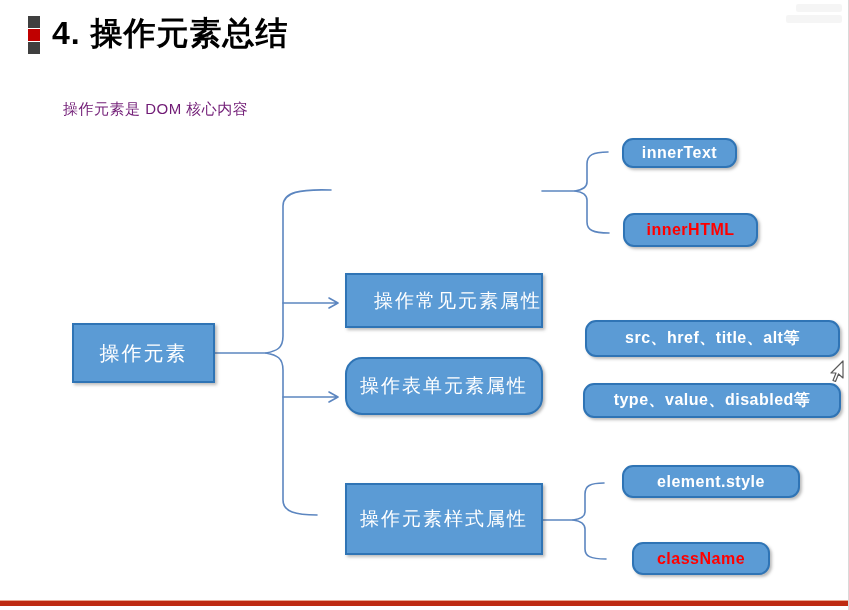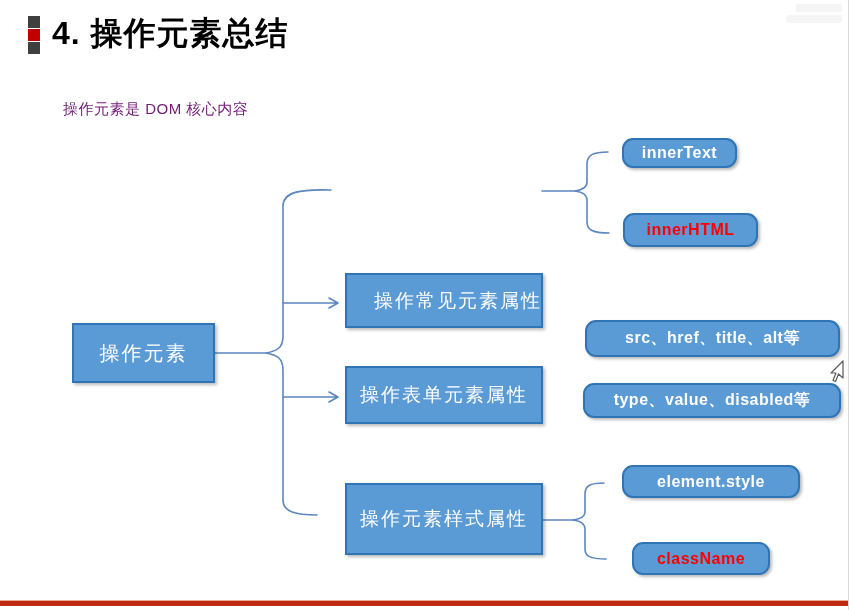--- a/index.html
+++ b/index.html
@@ -39,21 +39,21 @@
     box-sizing:border-box;
     color:#ffffff;
     display:flex;align-items:center;justify-content:center;
     box-shadow:2px 2px 3px rgba(60,60,60,0.35);
     white-space:nowrap;
   }
   .node-root   {left:72px; top:323px;width:143px;height:60px;font-size:20px;letter-spacing:2px;text-align:center;}
   .node-mid    {left:345px;width:198px;font-size:19px;letter-spacing:2px;}
   .node-mid1   {top:160px;height:59px;}
   .node-mid2   {top:273px;height:55px;padding-left:28px;}
-  .node-mid3   {top:366px;height:58px;}
+  .node-mid3   {top:357px;height:58px;border-radius:17px;}
   .node-mid4   {top:483px;height:72px;}
   .node-leaf   {font-size:16px;font-weight:600;letter-spacing:0.5px;border-radius:11px;}
   .leaf-innertext {left:622px;top:138px;width:115px;height:30px;}
   .leaf-innerhtml {left:623px;top:213px;width:135px;height:34px;}
   .leaf-src       {left:585px;top:285px;width:255px;height:37px;margin-top:35px;}
   .leaf-type      {left:583px;top:383px;width:258px;height:35px;}
   .leaf-style     {left:622px;top:465px;width:178px;height:33px;}
   .leaf-classname {left:622px;top:542px;width:138px;height:33px;margin-left:10px;}
   .leaf-red{color:#ff0000;}
   

